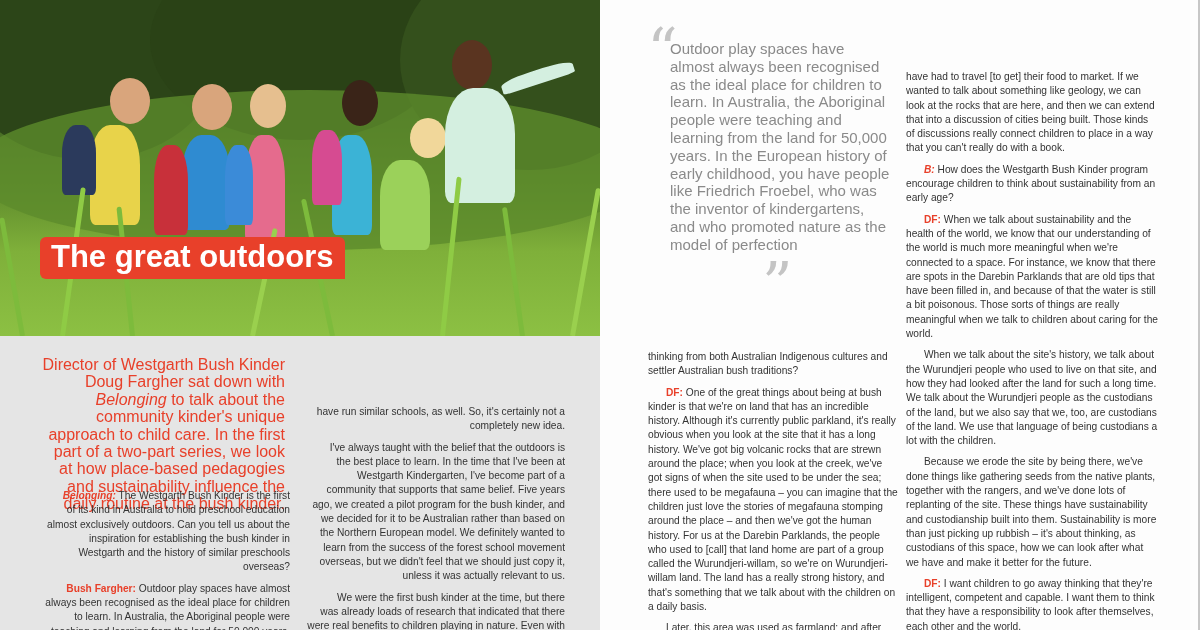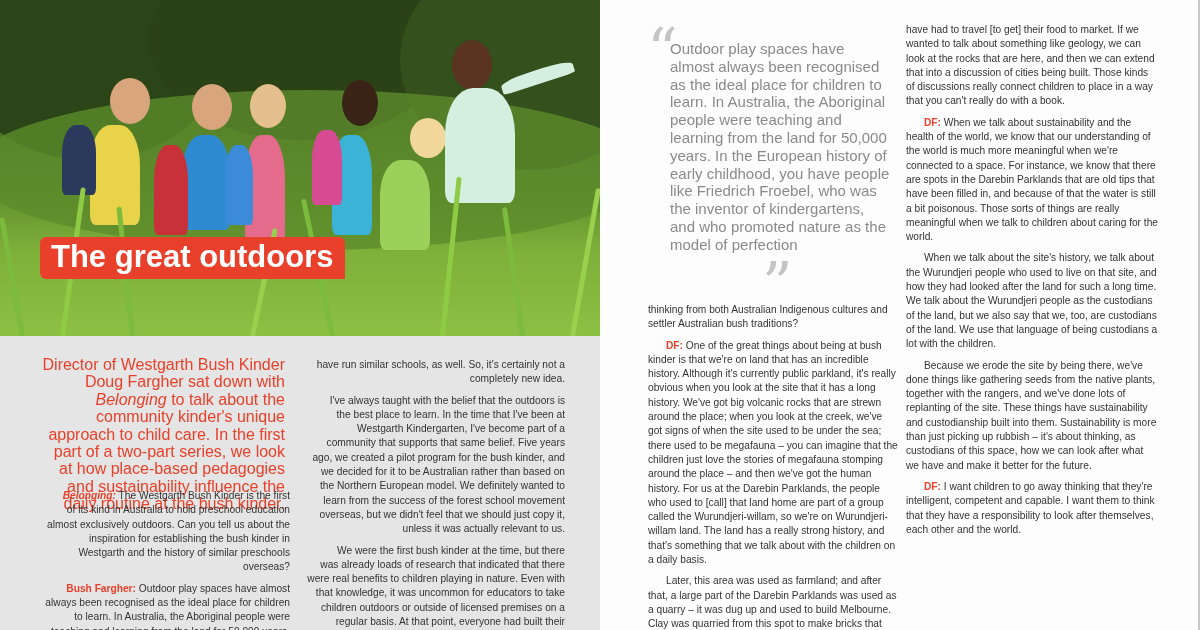--- a/index.html
+++ b/index.html
@@ -33,21 +33,21 @@
     background:#e8402a; border-radius:0 6px 6px 6px;
     padding:6px 12px 6px 11px;
   }
   .subtitle-box h2 { margin:0; font-size:16.5px; font-weight:normal; color:#fff; line-height:20px; }
   .lead {
     position:absolute; left:40px; top:356px; width:245px;
     color:#e8402a; font-size:16px; line-height:17.4px;
   }
   .col { position:absolute; font-size:10.2px; line-height:14.3px; color:#333; }
   .col p { margin:0 0 7px 0; text-indent:18px; }
-  .col p.noindent { text-indent:0; }
+  .col p.noindent { text-indent:0;margin-top:47px; }
   .q { color:#e8402a; font-weight:bold; font-style:italic; }
   .a { color:#e8402a; font-weight:bold; }
   
   .right-page { position:absolute; left:600px; top:0; width:600px; height:630px; background:#fdfdfd; }
   .pull-quote {
     position:absolute; left:70px; top:40px; width:220px;
     color:#8a8a8a; font-size:15px; line-height:17.8px;
   }
   .quote-open { position:absolute; left:47px; top:20px; color:#c4c4c4; font-size:60px; font-family:"DejaVu Serif", serif; line-height:60px; }
   .quote-close { position:absolute; left:162px; top:254px; color:#c4c4c4; font-size:60px; font-family:"DejaVu Serif", serif; line-height:60px; }
@@ -119,20 +119,21 @@
     <div class="quote-close">”</div>
 
     <div class="col" style="left:48px;top:303px;width:250px;">
       <p class="noindent">thinking from both Australian Indigenous cultures and settler Australian bush traditions?</p>
       <p><span class="a">DF:</span><span> One of the great things about being at bush kinder is that we're on land that has an incredible history. Although it's currently public parkland, it's really obvious when you look at the site that it has a long history. We've got big volcanic rocks that are strewn around the place; when you look at the creek, we've got signs of when the site used to be under the sea; there used to be megafauna – you can imagine that the children just love the stories of megafauna stomping around the place – and then we've got the human history. For us at the Darebin Parklands, the people who used to [call] that land home are part of a group called the Wurundjeri-willam, so we're on Wurundjeri-willam land. The land has a really strong history, and that's something that we talk about with the children on a daily basis.</span></p>
       <p>Later, this area was used as farmland; and after that, a large part of the Darebin Parklands was used as a quarry – it was dug up and used to build Melbourne. Clay was quarried from this spot to make bricks that built a lot of the houses in the area, and bluestone was taken from there to build the foundations of some of the major buildings around</p>
     </div>
 
     <div class="col" style="left:306px;top:23px;width:252px;">
       <p class="noindent">have had to travel [to get] their food to market. If we wanted to talk about something like geology, we can look at the rocks that are here, and then we can extend that into a discussion of cities being built. Those kinds of discussions really connect children to place in a way that you can't really do with a book.</p>
+      <p><span class="q">B:</span><span> How does the Westgarth Bush Kinder program encourage children to think about sustainability from an early age?</span></p>
       <p><span class="a">DF:</span><span> When we talk about sustainability and the health of the world, we know that our understanding of the world is much more meaningful when we're connected to a space. For instance, we know that there are spots in the Darebin Parklands that are old tips that have been filled in, and because of that the water is still a bit poisonous. Those sorts of things are really meaningful when we talk to children about caring for the world.</span></p>
       <p>When we talk about the site's history, we talk about the Wurundjeri people who used to live on that site, and how they had looked after the land for such a long time. We talk about the Wurundjeri people as the custodians of the land, but we also say that we, too, are custodians of the land. We use that language of being custodians a lot with the children.</p>
       <p>Because we erode the site by being there, we've done things like gathering seeds from the native plants, together with the rangers, and we've done lots of replanting of the site. These things have sustainability and custodianship built into them. Sustainability is more than just picking up rubbish – it's about thinking, as custodians of this space, how we can look after what we have and make it better for the future.</p>
       <p><span class="a">DF:</span><span> I want children to go away thinking that they're intelligent, competent and capable. I want them to think that they have a responsibility to look after themselves, each other and the world.</span></p>
 
     </div>
 
     <div class="edge"></div>
   </div>
 </div>

